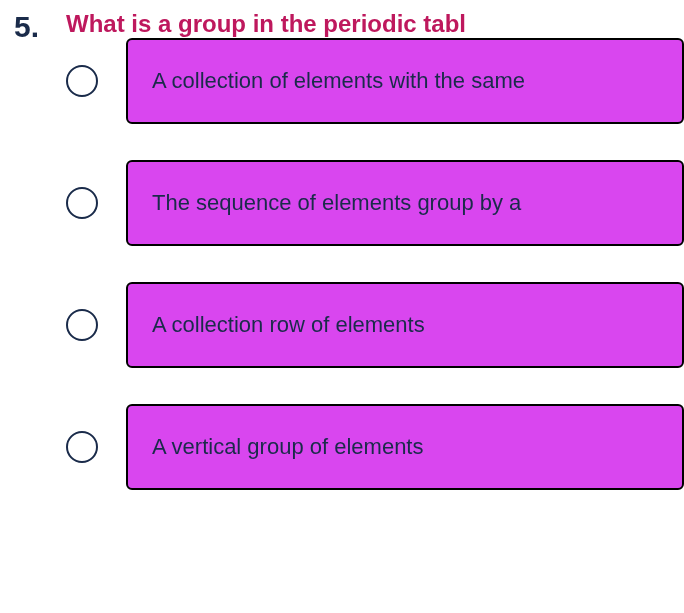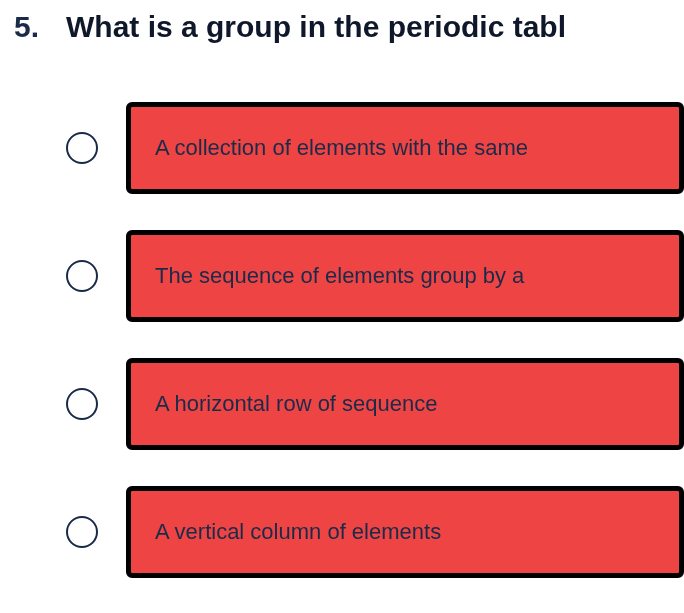--- a/index.html
+++ b/index.html
@@ -22,24 +22,23 @@
       font-size: 30px;
       font-weight: 700;
       color: #1a2b4a;
       width: 52px;
       flex-shrink: 0;
     }
     .question-content {
       flex: 1;
     }
     .question-text {
-      font-size: 30px;
+      font-size: 24px;
       font-weight: 700;
-      color: #0f172a;
-      margin-bottom: 58px;
+      color: #be185d;
       white-space: nowrap;
     }
     .options {
       display: flex;
       flex-direction: column;
       gap: 36px;
     }
     .option-row {
       display: flex;
       align-items: center;
@@ -48,29 +47,29 @@
     .radio-circle {
       width: 32px;
       height: 32px;
       border: 2.5px solid #1a2b4a;
       border-radius: 50%;
       flex-shrink: 0;
       background: #ffffff;
       cursor: pointer;
     }
     .option-box {
-      border: 5px solid #000000;
+      border: 2px solid #000000;
       border-radius: 6px;
       padding: 28px 24px;
       flex: 1;
       font-size: 22px;
       color: #1a2b4a;
       white-space: nowrap;
       cursor: pointer;
-      background: #ef4444;
+      background: #d946ef;
     }
   </style>
 </head>
 <body>
 
 <div class="question-container">
   <div class="question-number">5.</div>
   <div class="question-content">
     <div class="question-text">What is a group in the periodic tabl</div>
     <div class="options">
@@ -85,26 +84,26 @@
       <div class="option-row">
         <div class="radio-circle"></div>
         <div class="option-box">
           <span>The sequence of elements group by a</span>
         </div>
       </div>
 
       <div class="option-row">
         <div class="radio-circle"></div>
         <div class="option-box">
-          <span>A horizontal row of sequence</span>
+          <span>A collection row of elements</span>
         </div>
       </div>
 
       <div class="option-row">
         <div class="radio-circle"></div>
         <div class="option-box">
-          <span>A vertical column of elements</span>
+          <span>A vertical group of elements</span>
         </div>
       </div>
 
     </div>
   </div>
 </div>
 
 </body></html>

